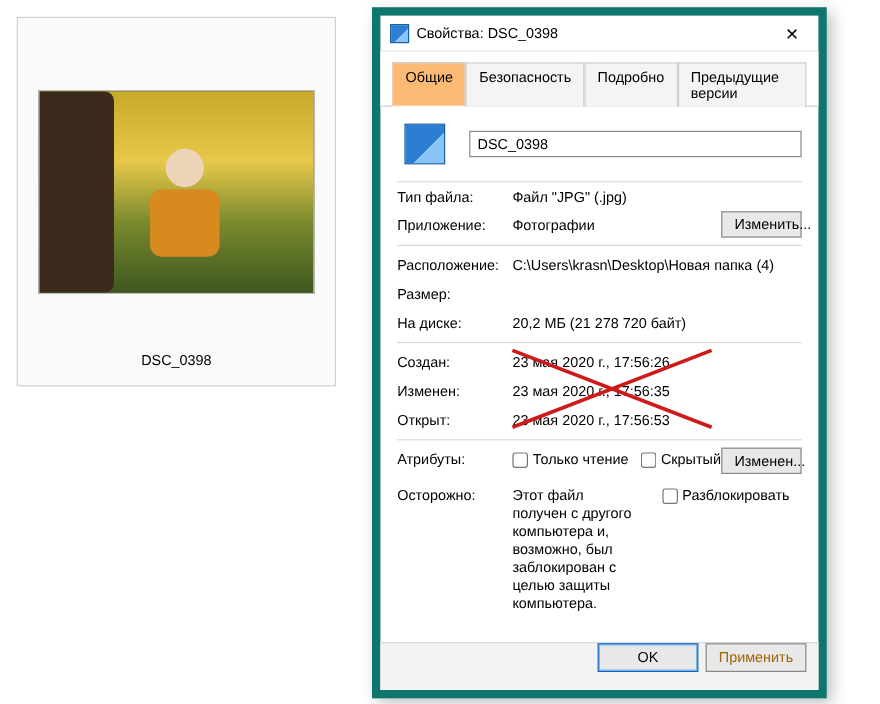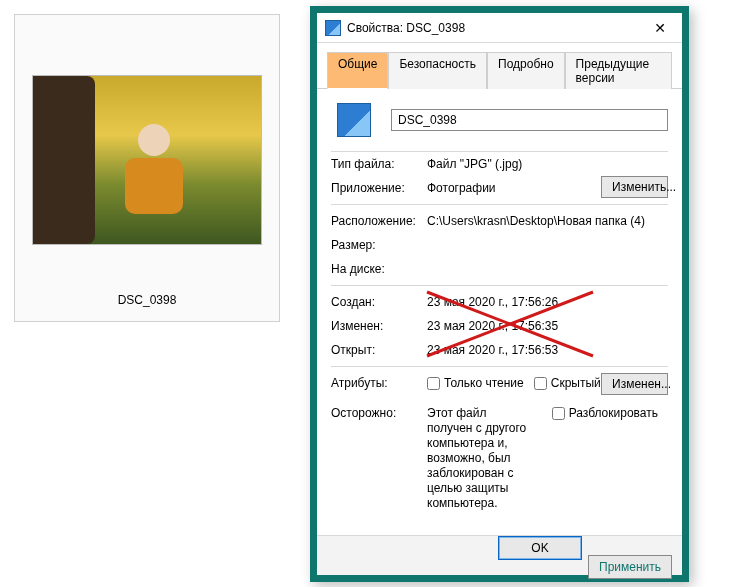--- a/index.html
+++ b/index.html
@@ -126,21 +126,21 @@
   .sep{ border-top:1px solid #d8d8d8; margin:4px 0; }
   .btn{
     height:22px;
     border:1px solid #888;
     background:#e8e8e8;
     padding:0 10px;
     font-family:inherit;
     font-size:12px;
     cursor:pointer;
   }
-  .btn:disabled{ color:#0f766e;margin-top:19px; }
+  .btn:disabled{ color:#a16207; }
   .side-btn{ position:absolute; right:0; width:67px; }
   .chk{ display:inline-flex; align-items:flex-end; margin-right:10px; }
   .chk input{ margin:0 4px 0 0; }
   .attr-row .val{ display:flex; align-items:center; }
   .warn-row { align-items:flex-start; }
   .warn-row .val { display:flex; gap:24px; align-items:flex-start; }
   .warn-text { flex:1; line-height:1.25; max-width:185px; }
   
   .footer{
     height:40px;
@@ -224,20 +224,21 @@
 
     <div class="row">
       <div class="label">Расположение:</div>
       <div class="val">C:\Users\krasn\Desktop\Новая папка (4)</div>
     </div>
     <div class="row">
       <div class="label">Размер:</div>
     </div>
     <div class="row">
       <div class="label">На диске:</div>
+      <div class="val">20,2 МБ (21 278 720 байт)</div>
     </div>
 
     <div class="sep"></div>
 
     <div style="position:relative;">
       <div class="row">
         <div class="label">Создан:</div>
         <div class="val">23 мая 2020 г., 17:56:26</div>
       </div>
       <div class="row">

